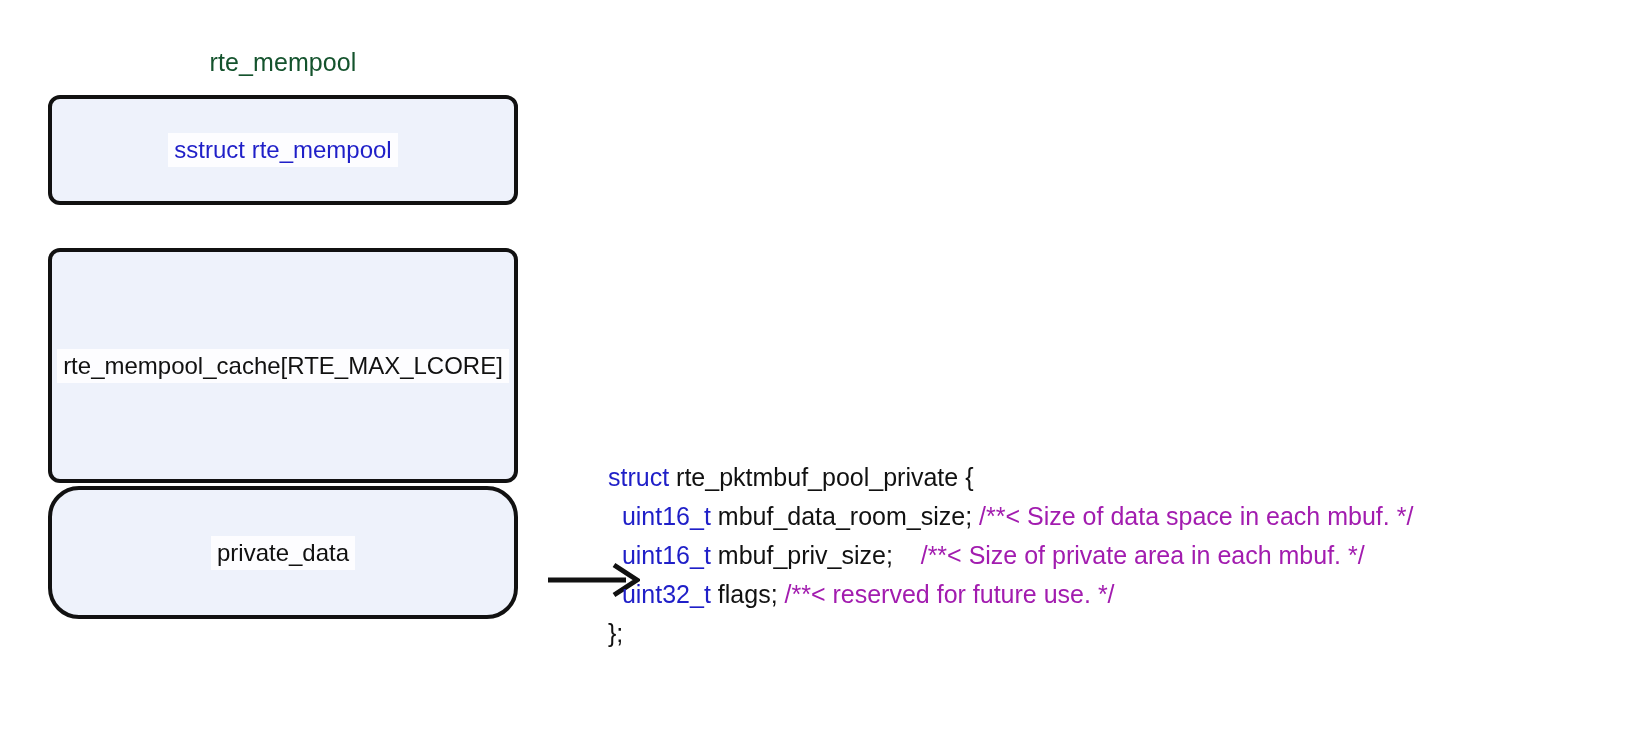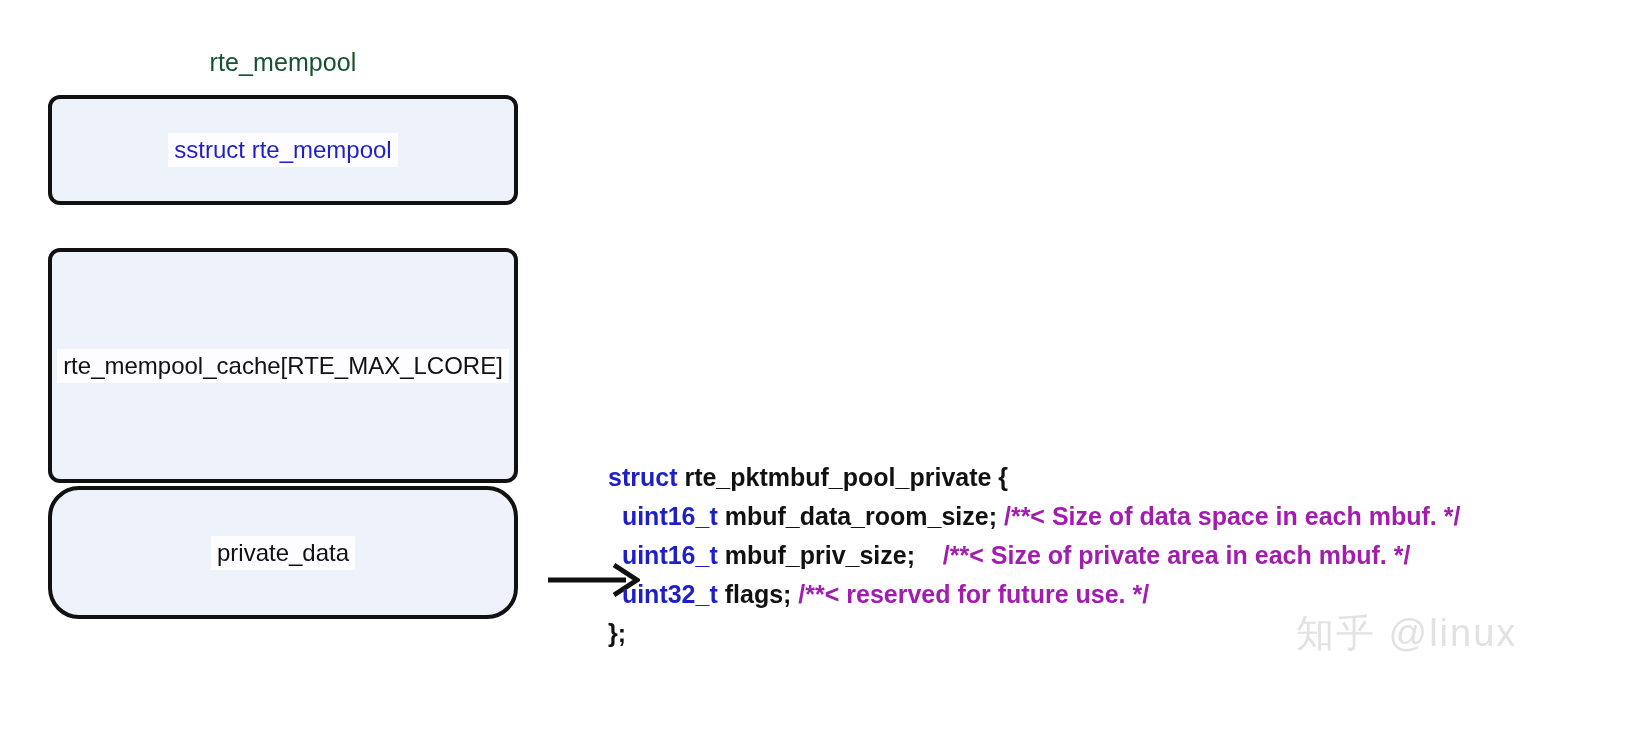--- a/index.html
+++ b/index.html
@@ -83,21 +83,21 @@
   
   .code-block {
     position: absolute;
     left: 608px;
     top: 458px;
     font-size: 25px;
     line-height: 39px;
     white-space: pre;
     color: #111111;
   }
-  .code-line { white-space: pre; font-weight: bold; }
+  .code-line { white-space: pre; }
   .kw   { color: #1f1fc8; }
   .cmt  { color: #a21caf; }
 
   
   .watermark {
     position: absolute;
     left: 1296px;
     top: 608px;
     font-size: 38px;
     color: #e2e2e2;
@@ -129,15 +129,14 @@
 
   </div>
 
   <svg class="arrow" viewBox="0 0 92 38">
     <line x1="0" y1="19" x2="78" y2="19" stroke="#111111" stroke-width="5"></line>
     <polyline points="66,4 89,19 66,34" fill="none" stroke="#111111" stroke-width="5" stroke-linecap="butt" stroke-linejoin="miter"></polyline>
   </svg>
 
   <div class="code-block" id="code-block"><div class="code-line"><span class="kw">struct</span><span> rte_pktmbuf_pool_private {</span></div><div class="code-line">  <span class="kw">uint16_t</span><span> mbuf_data_room_size; </span><span class="cmt">/**&lt; Size of data space in each mbuf. */</span></div><div class="code-line">  <span class="kw">uint16_t</span><span> mbuf_priv_size;    </span><span class="cmt">/**&lt; Size of private area in each mbuf. */</span></div><div class="code-line">  <span class="kw">uint32_t</span><span> flags; </span><span class="cmt">/**&lt; reserved for future use. */</span></div><div class="code-line"><span>};</span></div></div>
 
-  <div class="watermark">知乎 @linux</div>
 
 </div>
 
 </body></html>

